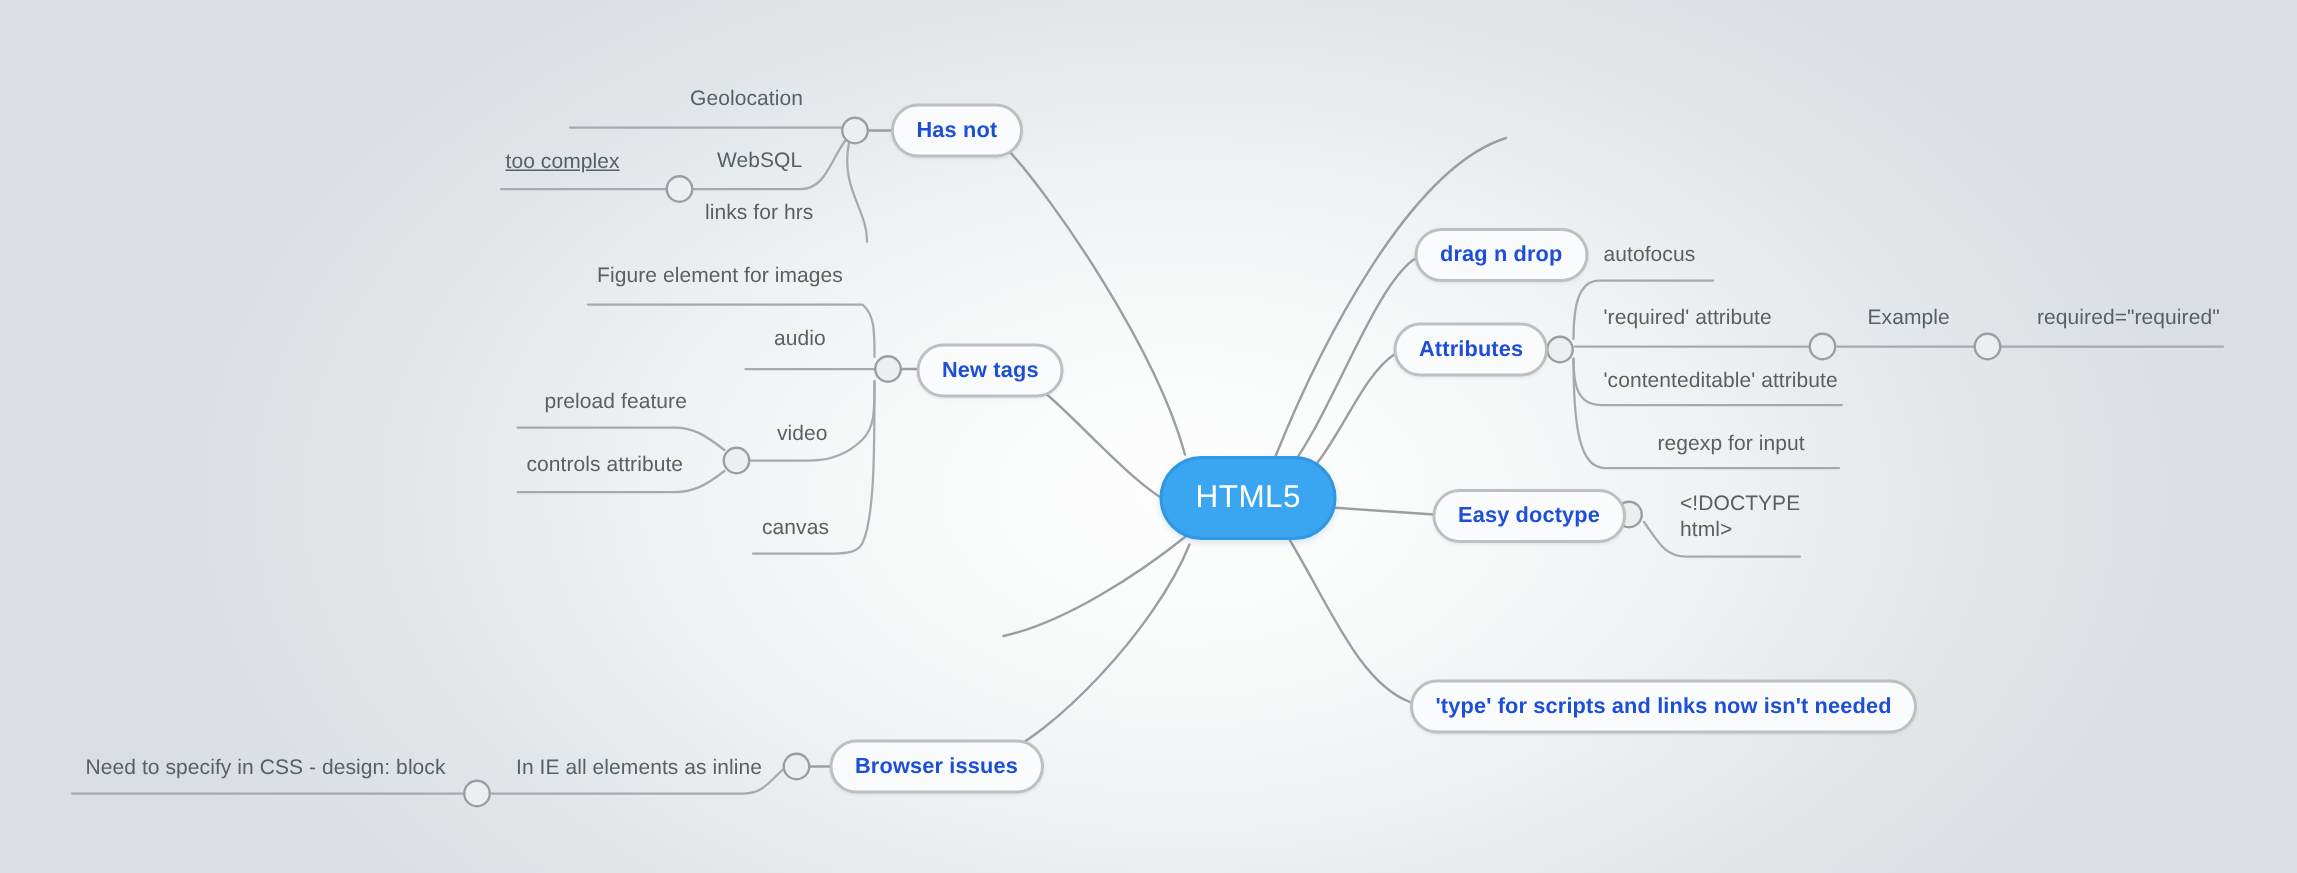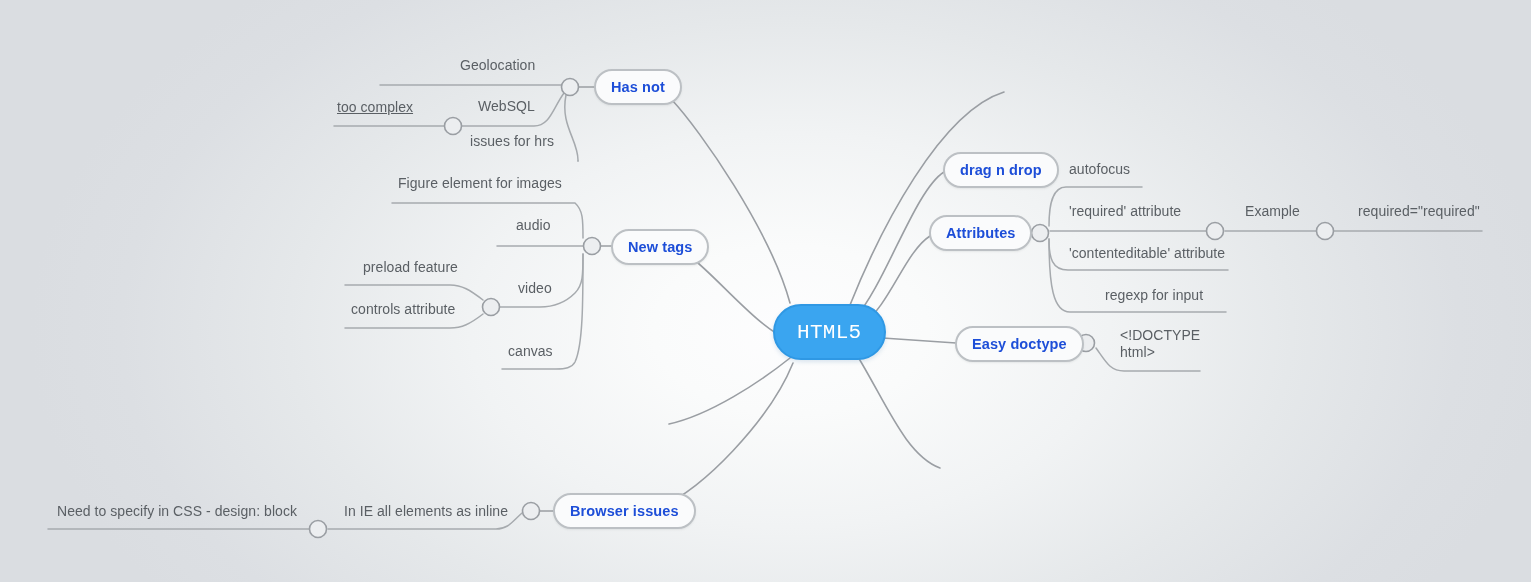--- a/index.html
+++ b/index.html
@@ -62,21 +62,20 @@
     background: #3aa5f0;
     border: 2.5px solid #2f98e4;
     color: #ffffff;
     font-size: 21px;
     font-weight: normal;
     letter-spacing: 0.3px;
     height: 56px;
     border-radius: 999px;
     padding: 0 22px;
     box-shadow: 0 2px 4px rgba(60,120,170,0.18);
-    font-family: Liberation Mono, monospace;
   }
   .leaf {
     position: absolute;
     color: #5a5f64;
     font-size: 14px;
     font-weight: normal;
     white-space: nowrap;
     letter-spacing: 0.05px;
     line-height: 17px;
   }
@@ -176,28 +175,31 @@
   </div>
 
   <div class="node" style="left:929px; top:215px;">
     <span>Attributes</span>
   </div>
 
   <div class="node" style="left:955px; top:326px;align-items:center;">
     <span>Easy doctype</span>
   </div>
 
+  <div class="node" style="left:940px; top:453px;">
+    <span>'type' for scripts and links now isn't needed</span>
+  </div>
 
   <div class="leaf" style="left:460px; top:57px;">Geolocation</div>
 
   <div class="leaf" style="left:478px; top:98px;">WebSQL</div>
 
   <div class="leaf" style="left:337px; top:99px;text-decoration:underline;">too complex</div>
 
-  <div class="leaf" style="left:470px; top:133px;">issues for hrs</div>
+  <div class="leaf" style="left:470px; top:133px;">links for hrs</div>
 
   <div class="leaf" style="left:398px; top:175px;">Figure element for images</div>
 
   <div class="leaf" style="left:516px; top:217px;">audio</div>
 
   <div class="leaf" style="left:518px; top:280px;">video</div>
 
   <div class="leaf" style="left:363px; top:259px;">preload feature</div>
 
   <div class="leaf" style="left:351px; top:301px;">controls attribute</div>

